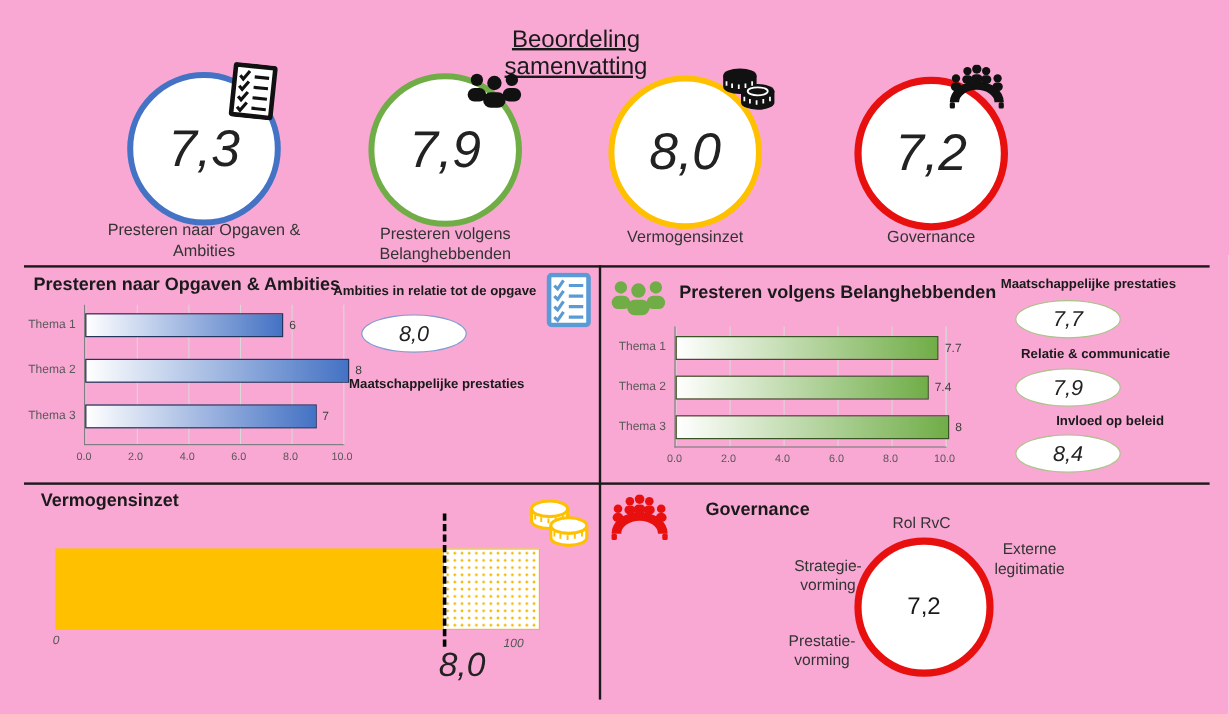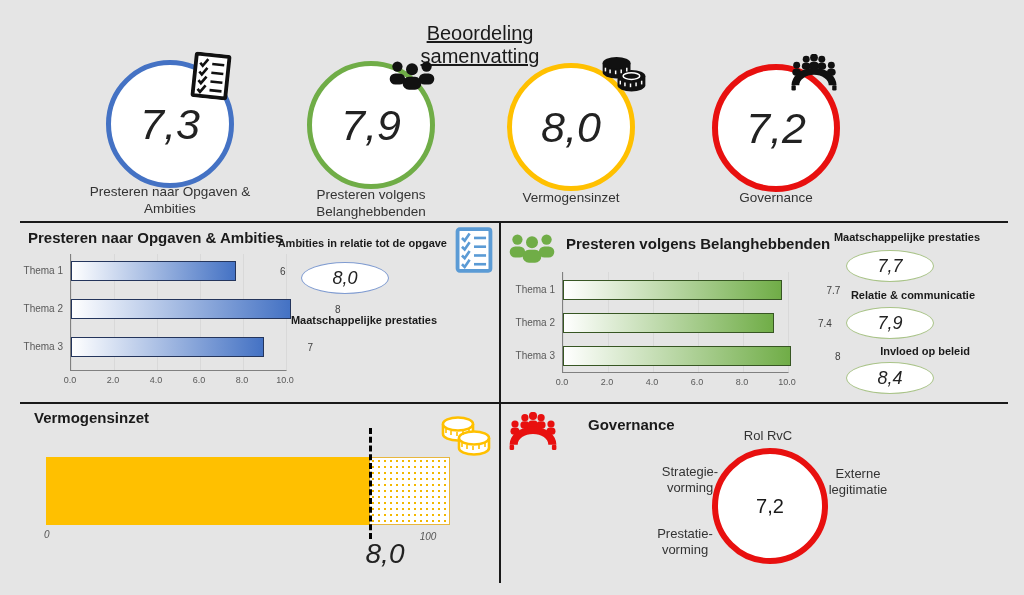--- a/index.html
+++ b/index.html
@@ -1,16 +1,16 @@
 <!DOCTYPE html>
 <html><head>
 <meta charset="utf-8">
 <style>
   html,body{margin:0;padding:0;background:#fff;}
-  .stage{position:relative;width:1024px;height:595px;background:#e5e5e5;overflow:hidden;
+  .stage{position:relative;width:1024px;height:595px;background:#f9a8d4;overflow:hidden;
          font-family:"Liberation Sans",sans-serif;color:#1a1a1a;}
 
   
   .page-title{position:absolute;left:390px;top:22px;width:180px;text-align:center;
               font-size:20px;line-height:1.15;color:#1a1a1a;}
   .page-title span{display:block;text-decoration:underline;}
 
   
   .sum-circle{position:absolute;width:118px;height:118px;border-radius:50%;
               display:flex;align-items:center;justify-content:center;background:#fff;}
@@ -26,21 +26,21 @@
   .hline{position:absolute;height:2px;background:#1a1a1a;}
   .vline{position:absolute;width:2px;background:#1a1a1a;}
 
   .q-title{position:absolute;font-size:15px;font-weight:bold;color:#1a1a1a;white-space:nowrap;}
 
   
   .plot{position:absolute;border-left:1px solid #808080;border-bottom:1px solid #808080;
         border-right:1px solid #d9d9d9;
         background-image:linear-gradient(to right,#d9d9d9 1px,transparent 1px);
         background-size:20% 100%;}
-  .bar-row{position:absolute;left:0;right:-60px;display:flex;align-items:center;height:20px;gap:39px;}
+  .bar-row{position:absolute;left:0;right:-60px;display:flex;align-items:center;height:20px;}
   .bar{height:20px;box-sizing:border-box;}
   .bar-blue{border:1px solid #24355C;background:linear-gradient(to right,#ffffff,#4472C4);}
   .bar-green{border:1px solid #375623;background:linear-gradient(to right,#ffffff,#70AD47);}
   .bar-val{margin-left:5px;font-size:10px;color:#404040;}
   .cat{position:absolute;right:calc(100% + 8px);font-size:10px;color:#595959;white-space:nowrap;
        line-height:20px;}
   .ticks{position:absolute;height:12px;}
   .ticks span{position:absolute;transform:translateX(-50%);font-size:9px;color:#595959;}
 
   
@@ -310,21 +310,21 @@
       <path d="M4 36 A26 20 0 0 1 56 36 L47 36 A17 12 0 0 0 13 36 Z"></path>
       <rect x="4" y="36" width="5" height="6" rx="1.5"></rect>
         <rect x="51" y="36" width="5" height="6" rx="1.5"></rect>
     </g>
   </svg>
   <div class="q-title" style="left:588px;top:416px;">Governance</div>
 
   <div class="gov-aspect" style="left:718px;top:428px;width:100px;">Rol RvC</div>
   <div class="gov-aspect" style="left:640px;top:464px;width:100px;">Strategie-
 vorming</div>
-  <div class="gov-aspect" style="left:803px;top:450px;width:110px;margin-top:16px;">Externe
+  <div class="gov-aspect" style="left:803px;top:450px;width:110px;">Externe
 legitimatie</div>
   <div class="gov-aspect" style="left:635px;top:514px;width:100px;margin-top:12px;">Prestatie-
 vorming</div>
 
   <div class="gov-circle">
     <span>7,2</span>
   </div>
 
 </div>
 

